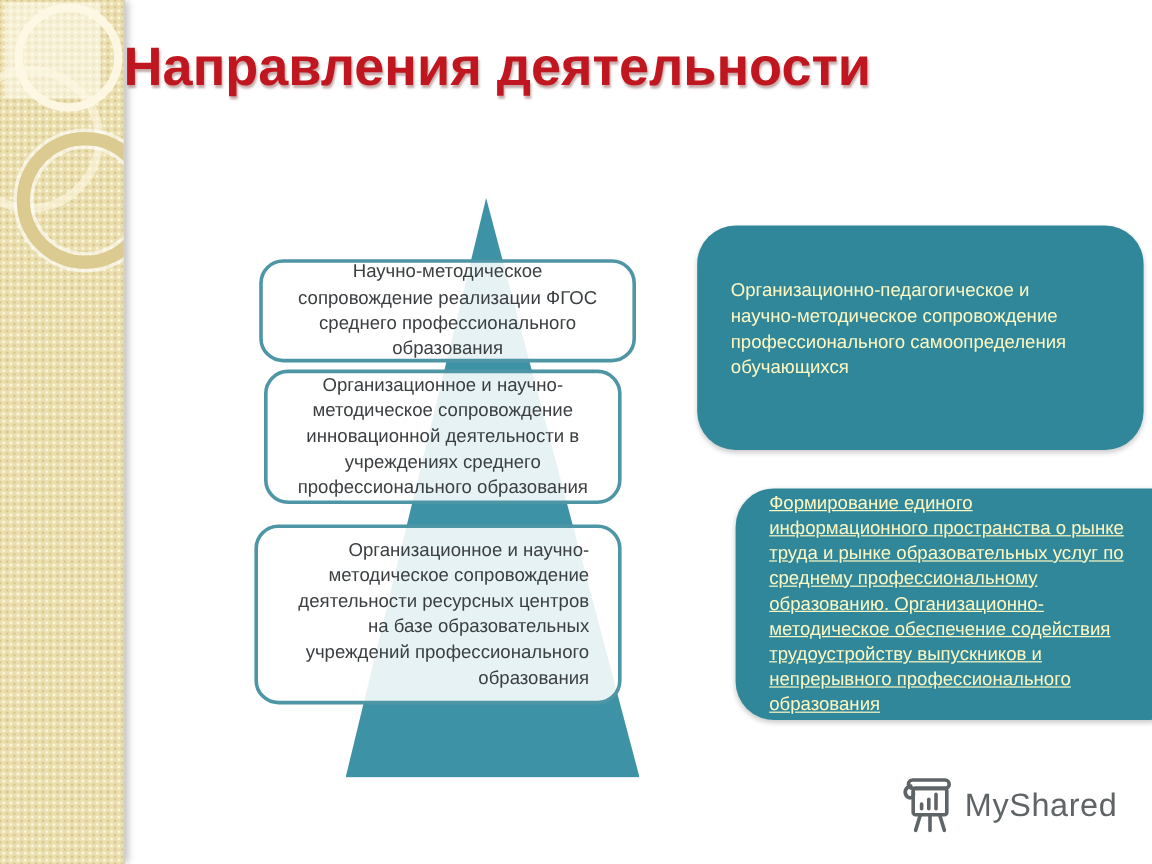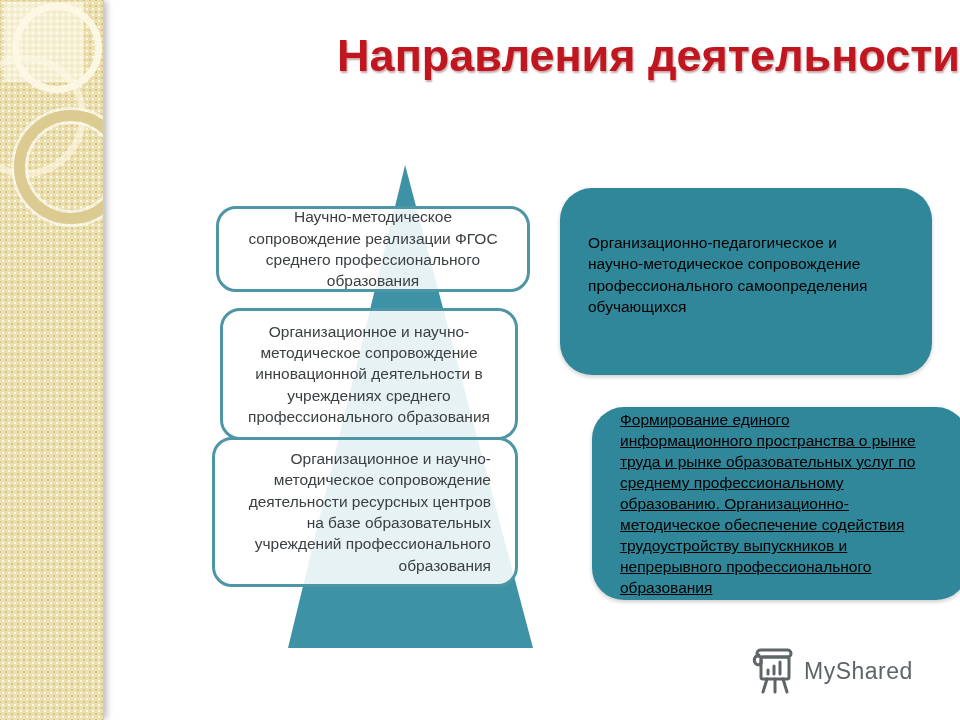--- a/index.html
+++ b/index.html
@@ -31,21 +31,21 @@
   .ring-1{left:12px;top:3px;width:76px;height:76px;border:7px solid rgba(253,248,229,0.95);}
   .ring-2{left:-36px;top:55px;width:108px;height:108px;border:7px solid rgba(253,248,229,0.6);}
   .ring-3{
     left:14px;top:110px;width:92px;height:92px;border:11px solid #DCCB90;
     box-shadow:0 0 0 3px rgba(255,255,255,0.6), inset 0 0 0 3px rgba(255,255,255,0.6);
   }
 
   
   .title{
     position:absolute;left:103px;right:0;top:26px;margin:0;
-    text-align:right;
+    text-align:left;
     font-size:45px;line-height:60px;font-weight:700;
     color:#C0161F;
     text-shadow:1px 2px 2px rgba(90,10,10,0.35);
   }
 
   
   .pyramid{
     position:absolute;left:288px;top:165px;width:245px;height:483px;
     background:#3E92A5;
     clip-path:polygon(47.8% 0%, 100% 100%, 0% 100%);
@@ -54,46 +54,47 @@
   
   .lbox{
     position:absolute;
     background:rgba(255,255,255,0.88);
     border:3px solid #4E95A5;border-radius:20px;
     display:flex;align-items:center;justify-content:center;
     text-align:center;color:#3B3F41;
     font-size:15.5px;line-height:1.38;
     box-sizing:border-box;
   }
-  .lbox-1{left:216px;top:206px;width:314px;height:86px;}
+  .lbox-1{left:216px;top:216px;width:314px;height:86px;}
   .lbox-1 span{padding:0 26px;}
-  .lbox-2{left:220px;top:308px;width:298px;height:132px;}
+  .lbox-2{left:220px;top:308px;width:298px;height:112px;}
   .lbox-2 span{padding:0 20px;}
   .lbox-3{left:212px;top:437px;width:306px;height:150px;}
   .lbox-3 span{padding:0 24px;text-align:right;}
 
   
   .rbox{
     position:absolute;
     background:#31879A;border-radius:32px;
-    color:#000000;font-size:15.5px;line-height:1.36;
+    color:#fef9c3;font-size:15.5px;line-height:1.36;
     display:flex;align-items:center;
     box-sizing:border-box;
     box-shadow:0 2px 4px rgba(0,0,0,0.2);
+    margin-left:21px;
   }
   .rbox-1{left:560px;top:188px;width:372px;height:187px;padding:0 58px 14px 28px;}
   .rbox-2{left:592px;top:407px;width:376px;height:193px;padding:4px 48px 4px 28px;text-decoration:underline;}
 
   
   .watermark{
     position:absolute;left:750px;top:646px;
     display:flex;align-items:center;gap:8px;
     color:#5F6467;cursor:pointer;
   }
-  .wm-text{font-size:23px;letter-spacing:0.5px;}
+  .wm-text{font-size:27px;letter-spacing:0.5px;}
   .wm-icon{display:block;}
 </style>
 </head>
 <body>
 
 <div class="slide">
 
   <div class="strip">
     <div class="strip-square"></div>
     <div class="ring ring-1"></div>

